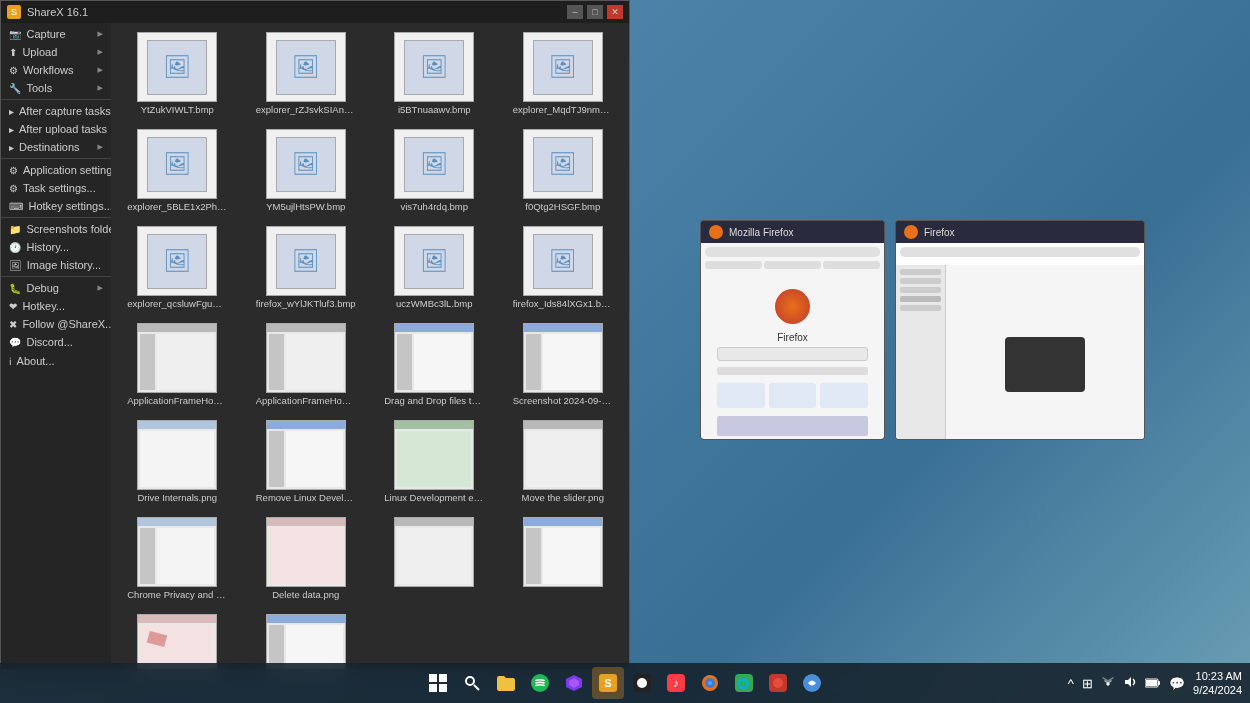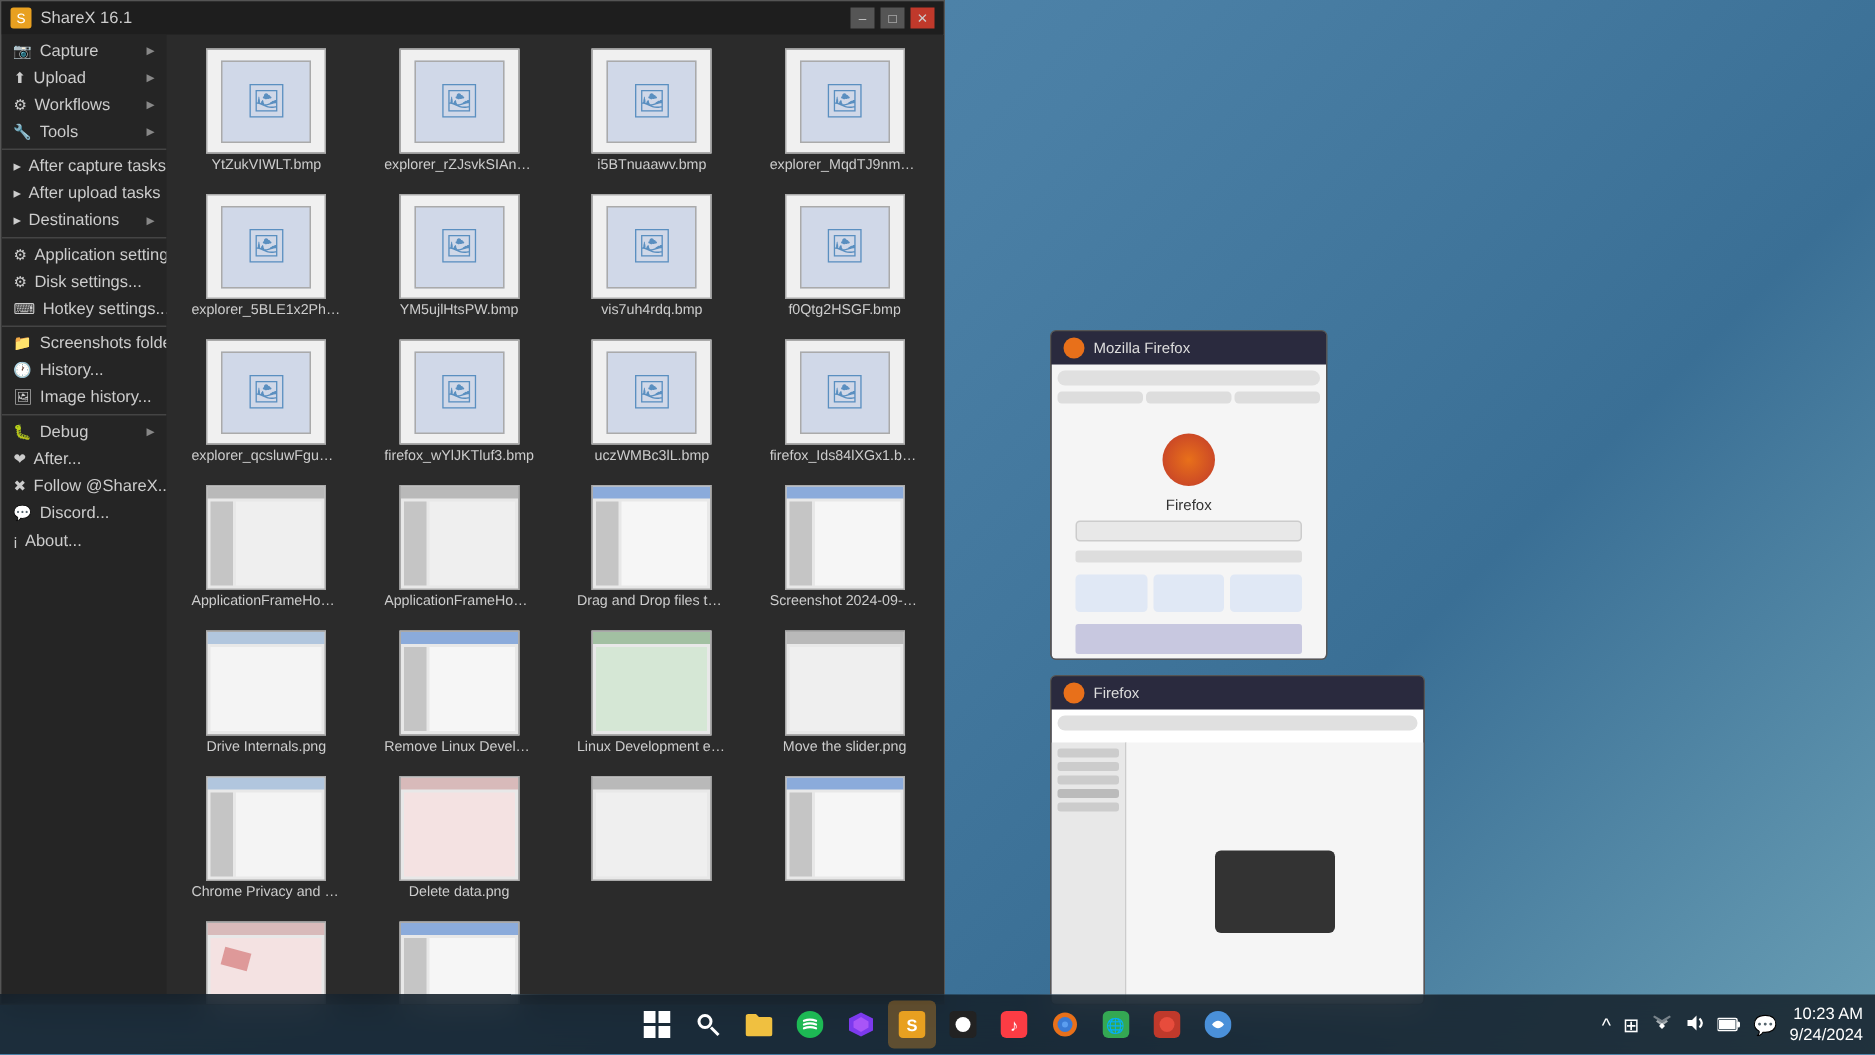--- a/index.html
+++ b/index.html
@@ -289,21 +289,20 @@
       line-height: 1.3;
     }
 
     
     .firefox-overlay {
       position: absolute;
       top: 220px;
       left: 700px;
       display: flex;
       gap: 10px;
-      flex-direction: column;
     }
 
     .ff-window-thumb {
       background: #1a1a2e;
       border: 1px solid #555;
       border-radius: 4px;
       overflow: hidden;
       position: relative;
     }
 
@@ -490,21 +489,21 @@
           <span class="icon">▸</span>
           <span>Destinations</span>
         </div>
         <div class="sidebar-divider"></div>
         <div class="sidebar-item">
           <span class="icon">⚙</span>
           <span>Application settings...</span>
         </div>
         <div class="sidebar-item">
           <span class="icon">⚙</span>
-          <span>Disk settings...</span>
+          <span>Task settings...</span>
         </div>
         <div class="sidebar-item">
           <span class="icon">⌨</span>
           <span>Hotkey settings...</span>
         </div>
         <div class="sidebar-divider"></div>
         <div class="sidebar-item">
           <span class="icon">📁</span>
           <span>Screenshots folder...</span>
         </div>
@@ -516,21 +515,21 @@
           <span class="icon">🖼</span>
           <span>Image history...</span>
         </div>
         <div class="sidebar-divider"></div>
         <div class="sidebar-item has-arrow">
           <span class="icon">🐛</span>
           <span>Debug</span>
         </div>
         <div class="sidebar-item">
           <span class="icon">❤</span>
-          <span>After...</span>
+          <span>Hotkey...</span>
         </div>
         <div class="sidebar-item">
           <span class="icon">✖</span>
           <span>Follow @ShareX...</span>
         </div>
         <div class="sidebar-item">
           <span class="icon">💬</span>
           <span>Discord...</span>
         </div>
         <div class="sidebar-item">

